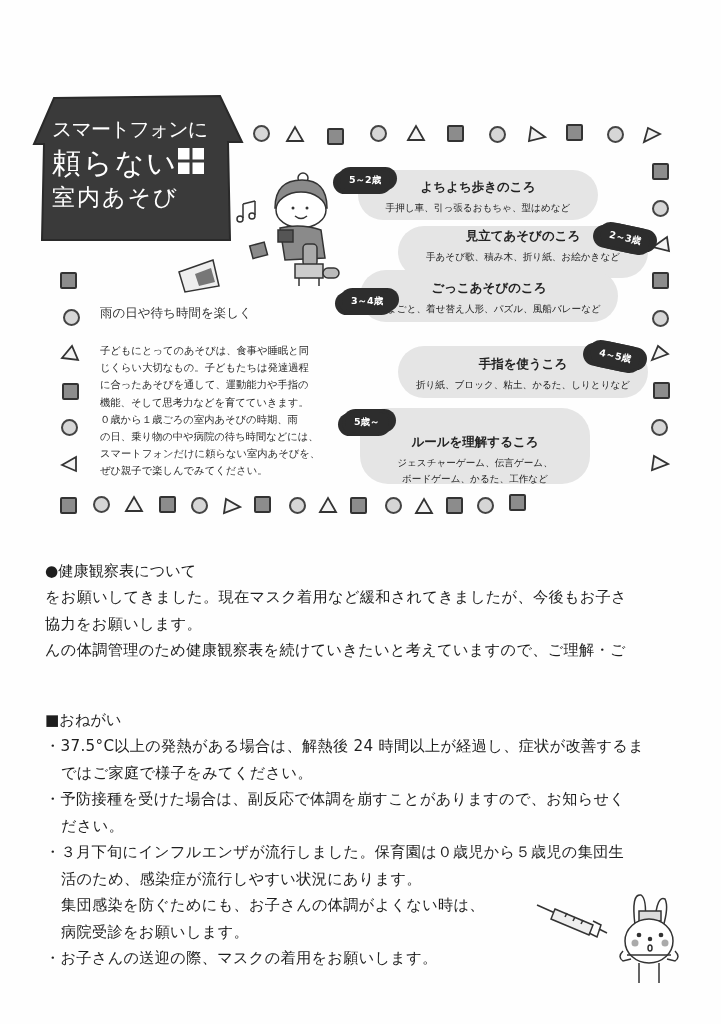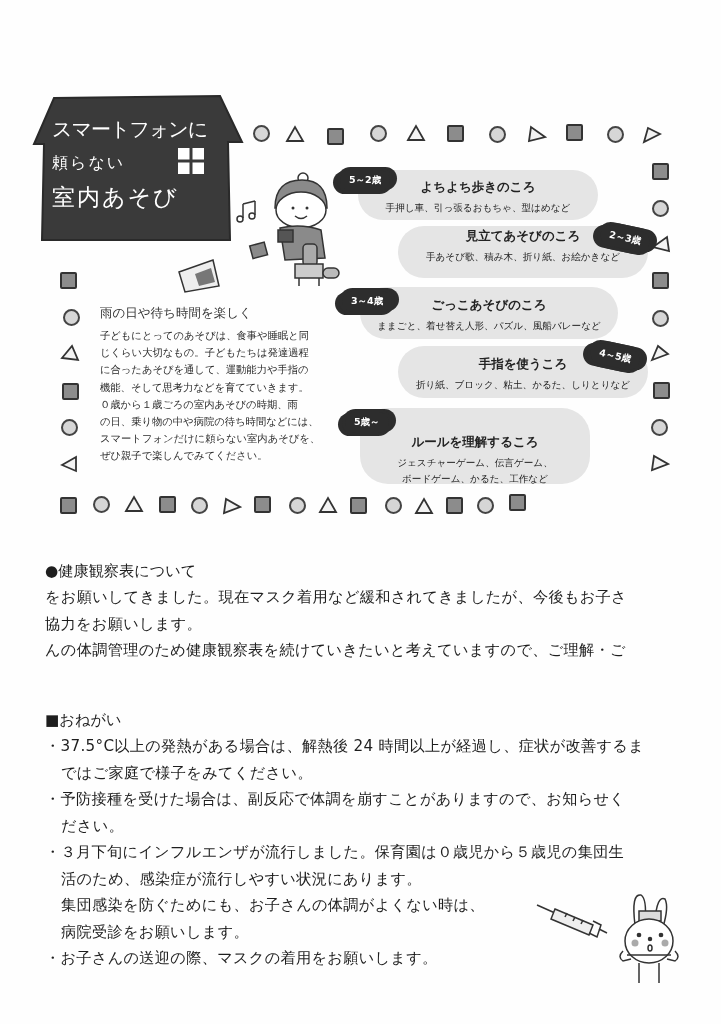--- a/index.html
+++ b/index.html
@@ -14,35 +14,35 @@
   .house {
     position: absolute; left: 32px; top: 92px; width: 210px; height: 150px;
   }
   .house svg { position: absolute; left: 0; top: 0; }
   .house-title {
     position: absolute; left: 20px; top: 20px; width: 190px;
     color: #fff; font-weight: normal; line-height: 34px;
     font-family: "DejaVu Sans", sans-serif;
   }
   .house-title .l1 { font-size: 20px; letter-spacing: -1px; display:block; }
-  .house-title .l2 { font-size: 16px; letter-spacing: 2px; display:block; }
+  .house-title .l2 { font-size: 29px; letter-spacing: 2px; display:block; }
   .house-title .l3 { font-size: 23px; letter-spacing: 2px; display:block; }
 
   
   .shape { position: absolute; box-sizing: border-box; }
   .sq { width: 17px; height: 17px; background: #8c8c8c; border: 2px solid #333; border-radius: 2px; }
   .ci { width: 17px; height: 17px; background: #d6d6d6; border: 2px solid #444; border-radius: 50%; }
   .tr { width: 20px; height: 18px; }
 
   
   .intro-head {
     position: absolute; left: 100px; top: 305px; font-size: 12.5px; color: #333;
   }
   .intro-body {
-    position: absolute; left: 100px; top: 327px; width: 236px;
+    position: absolute; left: 100px; top: 342px; width: 236px;
     font-size: 10.3px; line-height: 17.2px; color: #2a2a2a;
   }
 
   
   .pill {
     position: absolute; background: #e5e5e5; border-radius: 28px;
     text-align: center; color: #222;
   }
   .pill .ttl { font-weight: bold; font-size: 12.5px; display: block; }
   .pill .sub { font-size: 9.6px; display: block; margin-top: 4px; line-height: 16px; }
@@ -201,21 +201,21 @@
   <span class="sub">手押し車、引っ張るおもちゃ、型はめなど</span>
 </div>
 <div class="badge" style="left:340px;top:170px">5～2歳</div>
 
 <div class="pill" style="left:398px;top:226px;width:250px;height:52px;padding-top:2px;box-sizing:border-box">
   <span class="ttl">見立てあそびのころ</span>
   <span class="sub">手あそび歌、積み木、折り紙、お絵かきなど</span>
 </div>
 <div class="badge" style="left:600px;top:228px;transform:rotate(12deg)">2～3歳</div>
 
-<div class="pill" style="left:360px;top:287px;width:258px;height:52px;padding-top:10px;box-sizing:border-box">
+<div class="pill" style="left:360px;top:270px;width:258px;height:52px;padding-top:10px;box-sizing:border-box">
   <span class="ttl">ごっこあそびのころ</span>
   <span class="sub">ままごと、着せ替え人形、パズル、風船バレーなど</span>
 </div>
 <div class="badge" style="left:342px;top:291px">3～4歳</div>
 
 <div class="pill" style="left:398px;top:346px;width:250px;height:52px;padding-top:10px;box-sizing:border-box">
   <span class="ttl">手指を使うころ</span>
   <span class="sub">折り紙、ブロック、粘土、かるた、しりとりなど</span>
 </div>
 <div class="badge" style="left:590px;top:346px;transform:rotate(12deg)">4～5歳</div>

